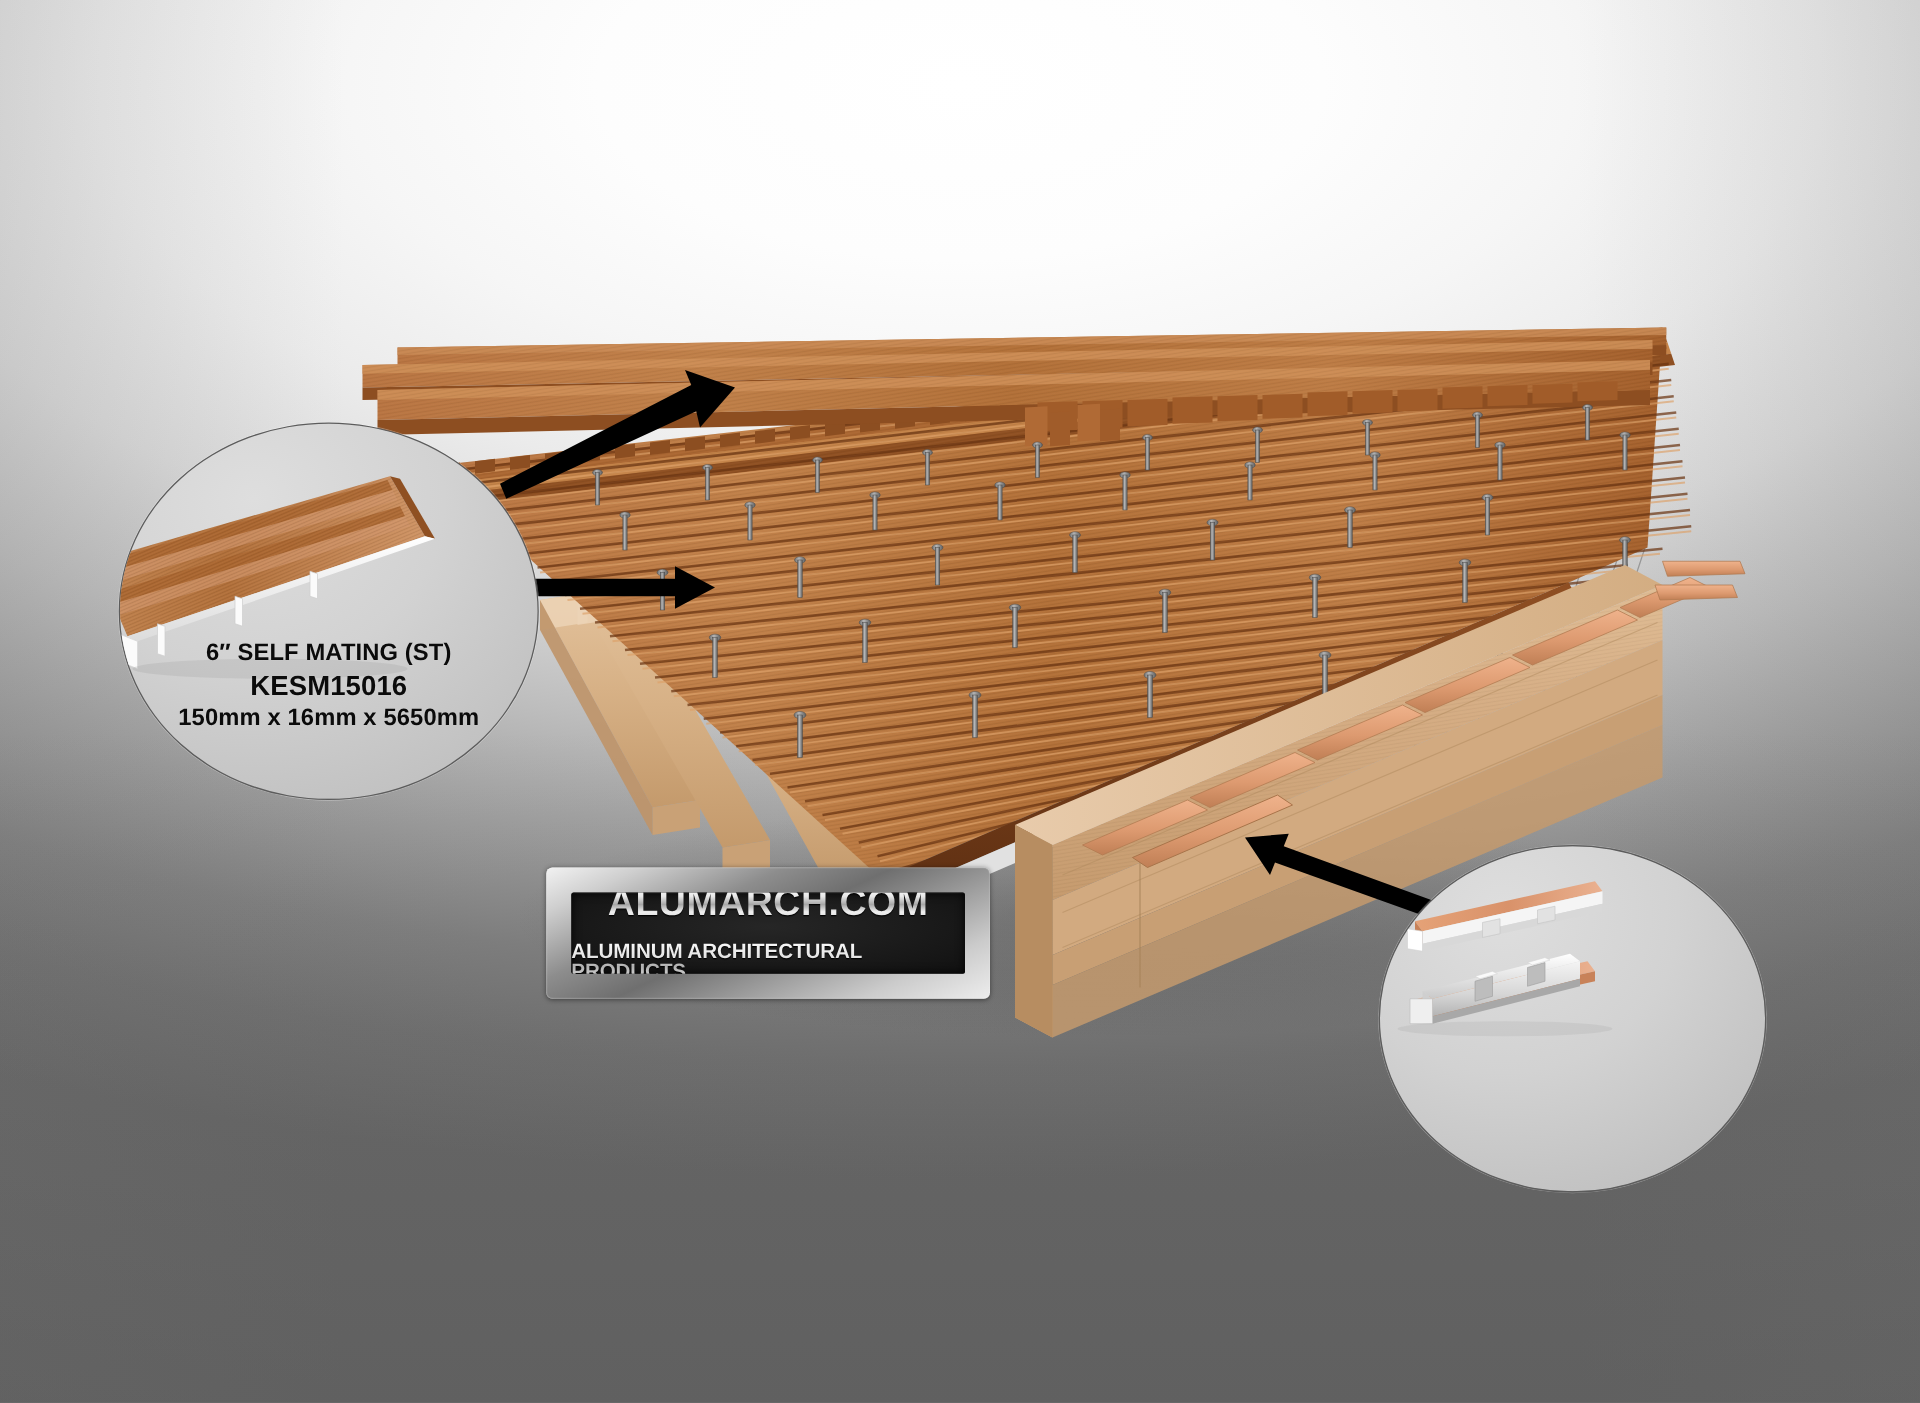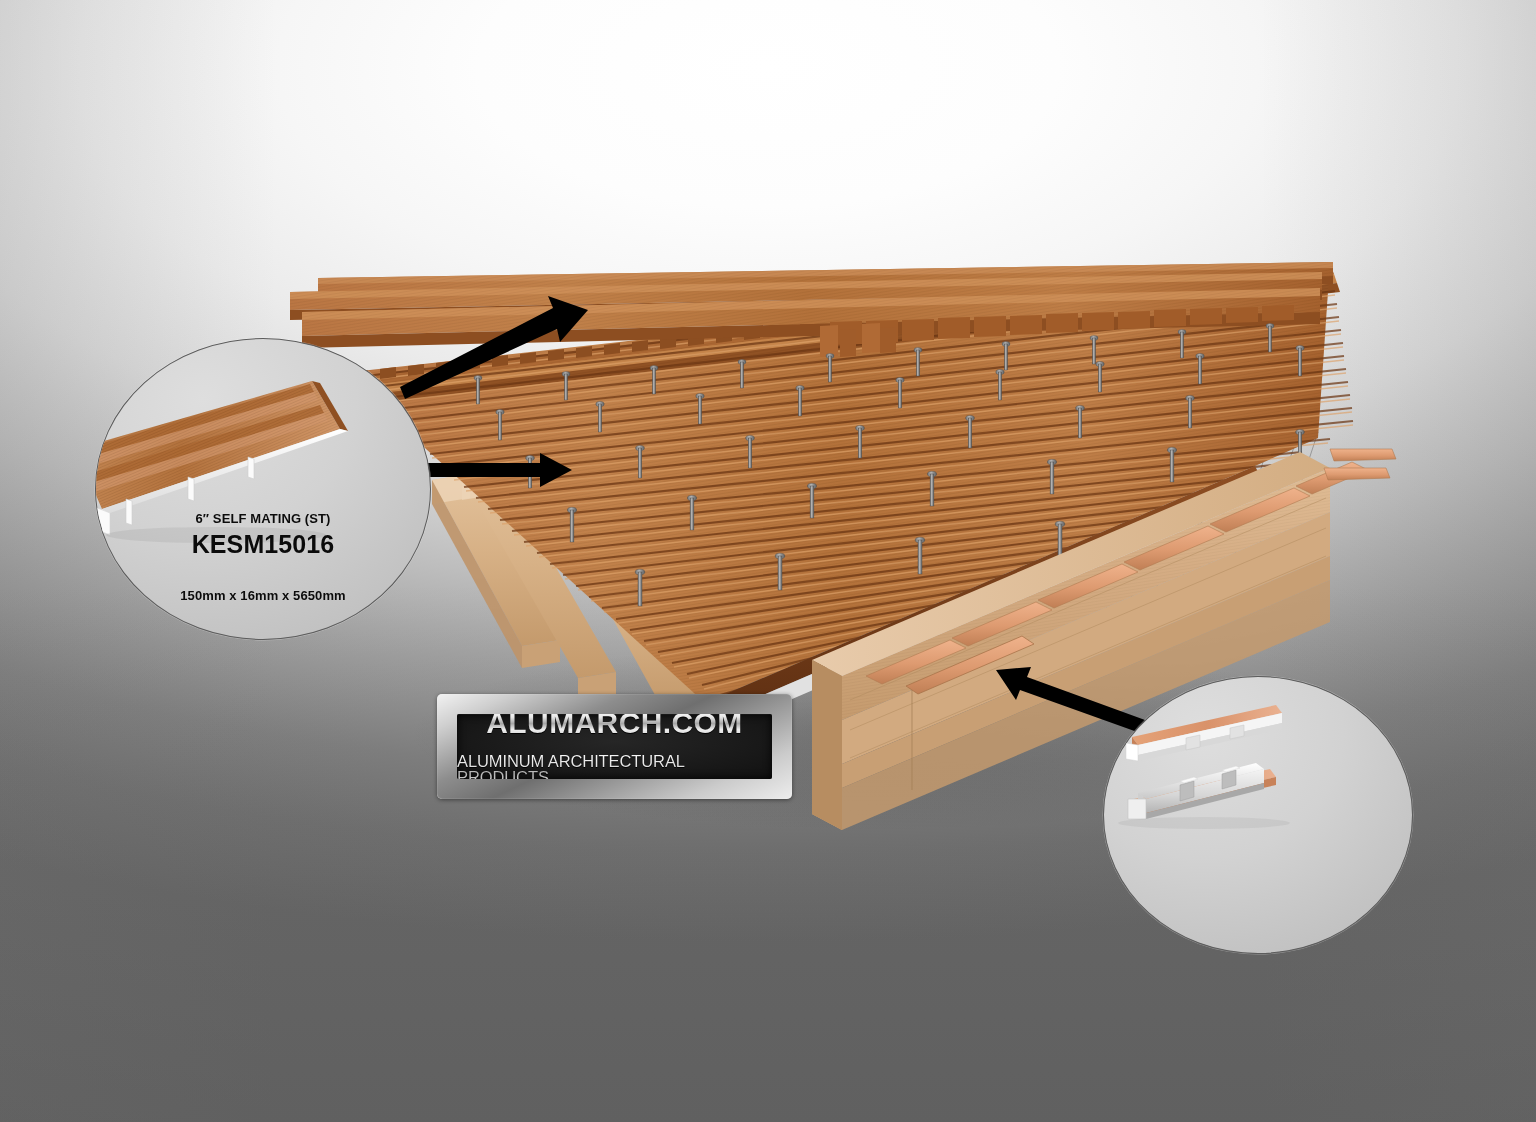--- a/index.html
+++ b/index.html
@@ -45,24 +45,24 @@
   .callout-inner { position:absolute; inset:0; }
   .callout-text {
     position:absolute; left:0; right:0;
     text-align:center;
     color:#0b0b0b;
     font-weight:bold;
     letter-spacing:.1px;
     line-height:1.28;
     text-shadow:0 0 1px rgba(255,255,255,.25);
   }
-  .ct-l1 { font-size:13px; }
-  .ct-l2 { font-size:25px; }
+  .ct-l1 { font-size:19px; }
+  .ct-l2 { font-size:22px; }
   .ct-l3 { font-size:19.5px; }
-  .ct-l4 { font-size:13px;margin-top:28px; }
+  .ct-l4 { font-size:19px; }
 
   #callout-sm { left:95px;  top:338px;  width:336px; height:302px; }
   #callout-cap{ left:1103px;top:676px;  width:310px; height:278px; }
 
   #callout-sm .callout-text  { top:172px; }
   #callout-cap .callout-text { top:136px; }
 
   
   #logo-badge {
     position:absolute; left:437px; top:694px; width:355px; height:105px;
@@ -83,21 +83,21 @@
   }
   #logo-main {
     font-size:30px; font-weight:bold; letter-spacing:.4px;
     line-height:1;
     background:linear-gradient(to bottom,#ffffff 0%,#e9e9e9 30%,#a7a7a7 52%,#efefef 72%,#cdcdcd 100%);
     -webkit-background-clip:text; background-clip:text;
     -webkit-text-fill-color:transparent; color:transparent;
     filter:drop-shadow(0 1px 0 rgba(0,0,0,.9));
   }
   #logo-sub {
-    font-size:16.5px; font-weight:normal; letter-spacing:-.1px;
+    font-size:16.5px; font-weight:bold; letter-spacing:-.1px;
     line-height:1; margin-top:15px;
     background:linear-gradient(to bottom,#fbfbfb 0%,#e2e2e2 40%,#b0b0b0 60%,#e6e6e6 100%);
     -webkit-background-clip:text; background-clip:text;
     -webkit-text-fill-color:transparent; color:transparent;
     filter:drop-shadow(0 1px 0 rgba(0,0,0,.9));
   }
 </style>
 </head>
 <body>
 

